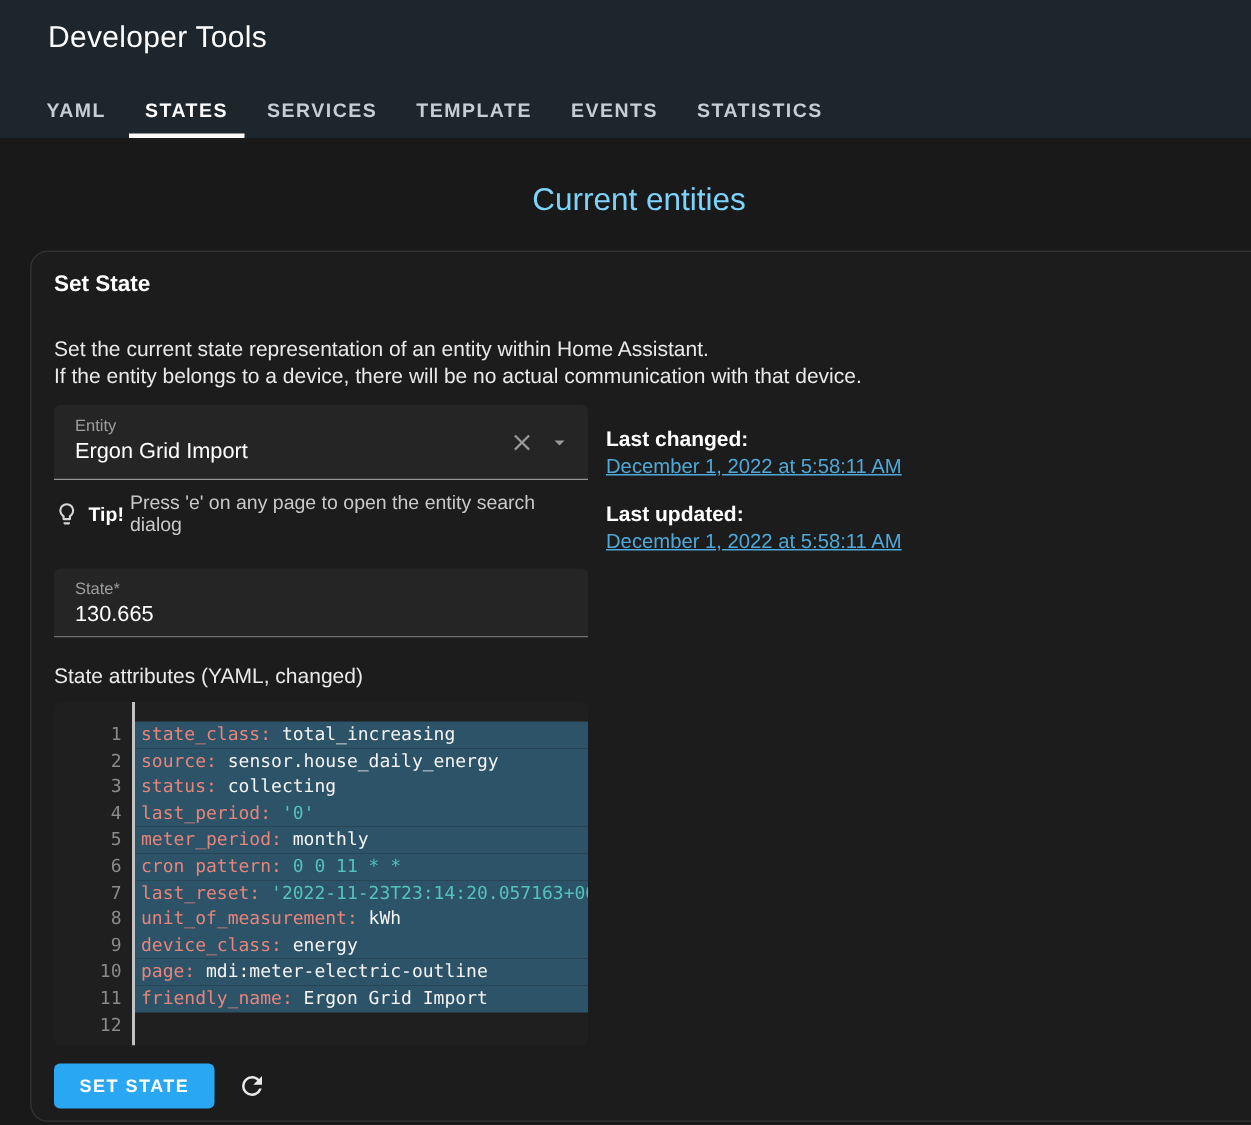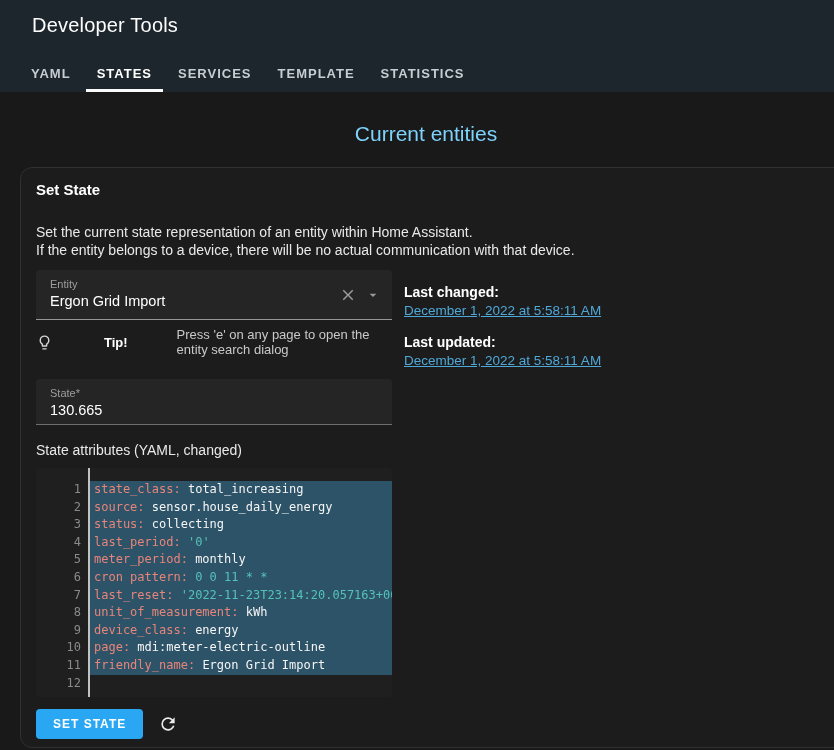--- a/index.html
+++ b/index.html
@@ -69,21 +69,21 @@
   .entity-field { height: 50px; border-bottom: 1px solid #959595; }
   .state-field  { height: 46px; border-bottom: 1px solid #6f6f6f; margin-top: 22px; }
 
   .field-icons {
     position: absolute; right: 8px; top: 50%; transform: translateY(-50%);
     display: flex; align-items: center; gap: 2px;
   }
   .icon-btn { background: none; border: none; padding: 3px; cursor: pointer; line-height: 0; }
   .icon-btn svg { fill: #9a9a9a; }
 
-  .tip-row { margin-top: 7px; display: flex; align-items: center; font-size: 13px; color: #c9c9c9; gap: 45px; }
+  .tip-row { margin-top: 7px; display: flex; align-items: center; font-size: 13px; color: #c9c9c9; }
   .tip-row svg { fill: #d6d6d6; margin-right: 6px; flex: 0 0 auto; }
   .tip-prefix { font-weight: 700; color: #ffffff; margin-right: 4px; }
 
   .meta-label { font-size: 14px; font-weight: 700; color: #ffffff; line-height: 18px; }
   .meta-link {
     display: inline-block; margin-top: 1px;
     font-size: 13.5px; color: var(--link-blue, #4fa8d8);
     text-decoration: underline; line-height: 18px; cursor: pointer;
   }
   .meta-block + .meta-block { margin-top: 13px; }
@@ -135,20 +135,21 @@
   <div class="app-title">Developer Tools</div>
   <nav class="tabs">
   <div class="tab"><span>YAML</span></div>
 
   <div class="tab active"><span>STATES</span></div>
 
   <div class="tab"><span>SERVICES</span></div>
 
   <div class="tab"><span>TEMPLATE</span></div>
 
+  <div class="tab"><span>EVENTS</span></div>
 
   <div class="tab"><span>STATISTICS</span></div>
 </nav>
 </header>
 
 <h1 class="page-title">Current entities</h1>
 
 <section class="card">
   <div class="card-title">Set State</div>
 

